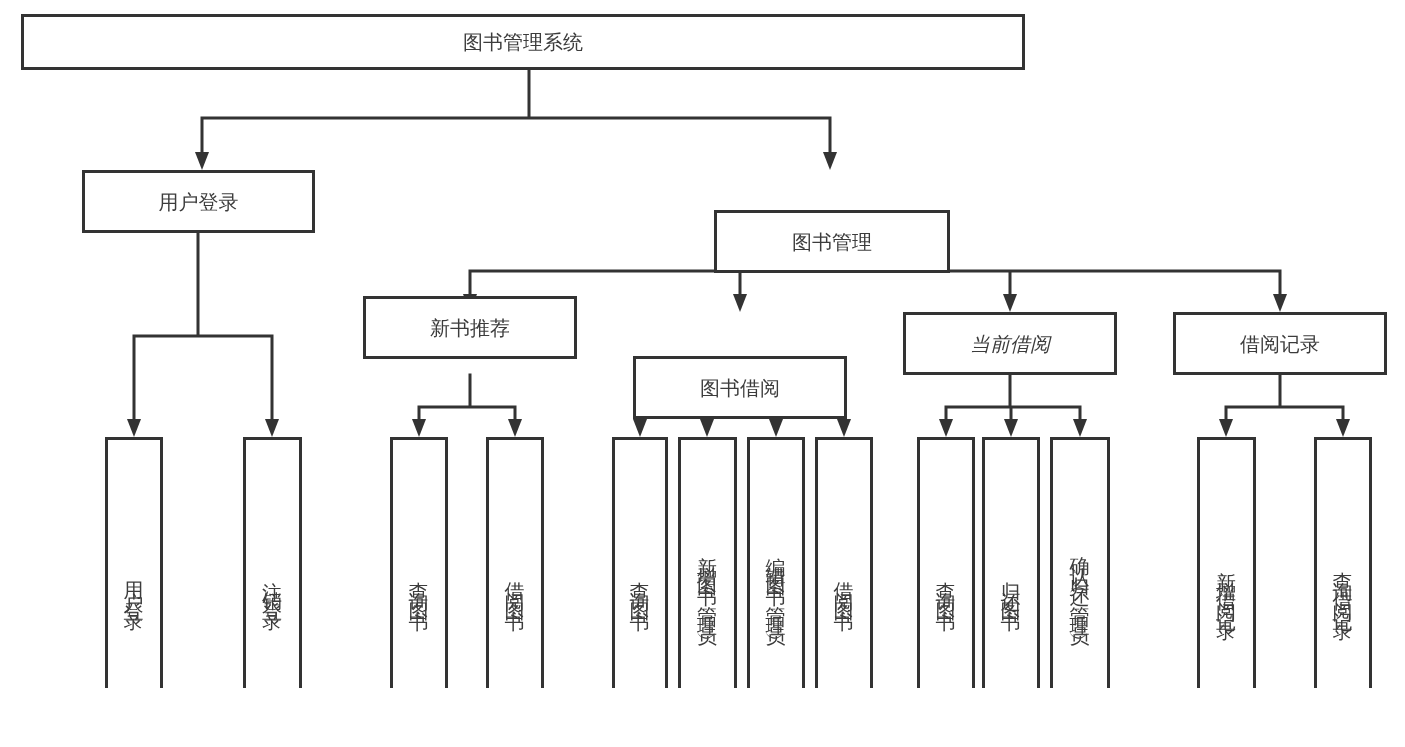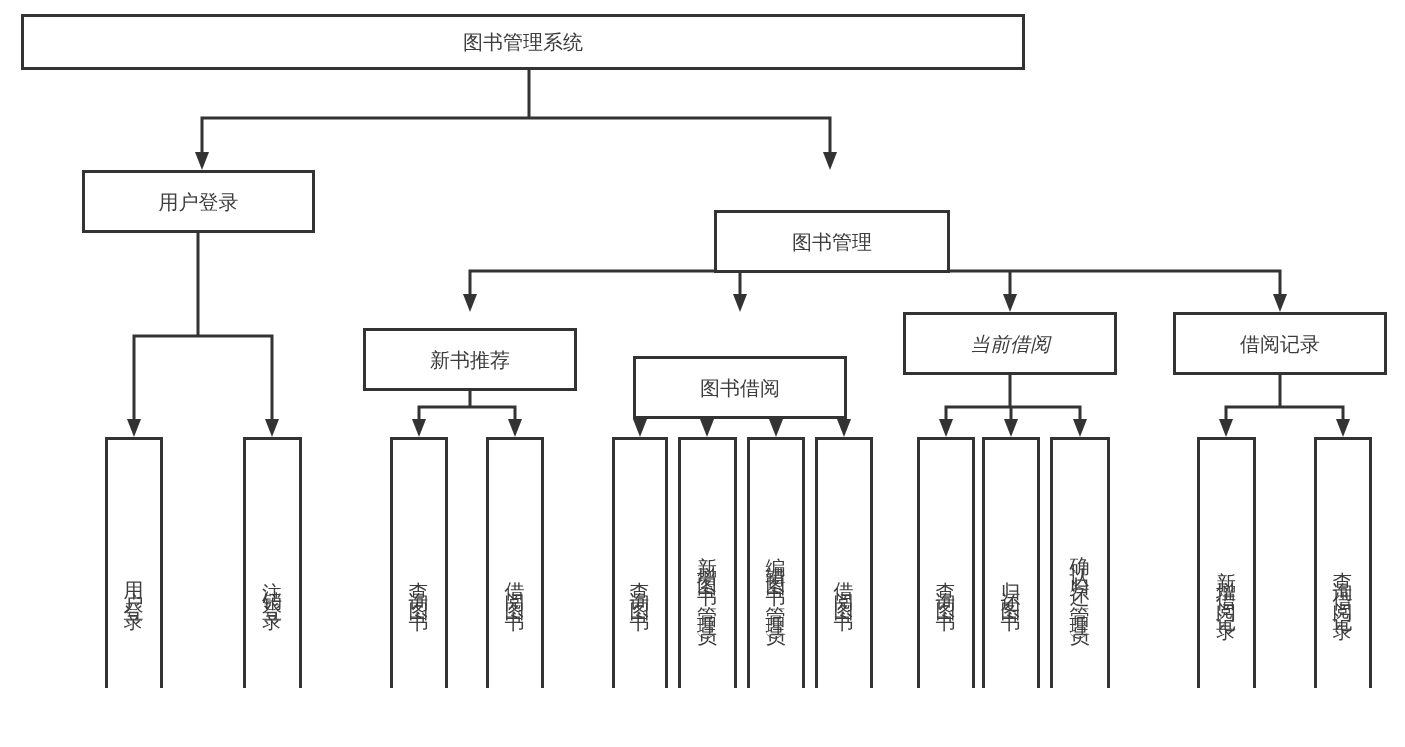--- a/index.html
+++ b/index.html
@@ -84,21 +84,21 @@
       <polygon points="1219,419 1233,419 1226,437"></polygon>
       <polygon points="1336,419 1350,419 1343,437"></polygon>
     </g>
   </svg>
 
   <div class="node" style="left:21px; top:14px; width:1004px; height:56px;">图书管理系统</div>
 
   <div class="node" style="left:82px; top:170px; width:233px; height:63px;">用户登录</div>
   <div class="node" style="left:714px; top:170px; width:236px; height:63px;margin-top:40px;">图书管理</div>
 
-  <div class="node" style="left:363px; top:328px; width:214px; height:63px;">新书推荐</div>
+  <div class="node" style="left:363px; top:296px; width:214px; height:63px;">新书推荐</div>
   <div class="node" style="left:633px; top:312px; width:214px; height:63px;margin-top:44px;">图书借阅</div>
   <div class="node" style="left:903px; top:312px; width:214px; height:63px;font-style:italic;">当前借阅</div>
   <div class="node" style="left:1173px; top:312px; width:214px; height:63px;">借阅记录</div>
 
   <div class="node v" style="left:105px; top:437px; width:58px; height:298px;">
     <span>用户登录</span>
   </div>
   <div class="node v" style="left:243px; top:437px; width:59px; height:298px;">
     <span>注销登录</span>
   </div>

